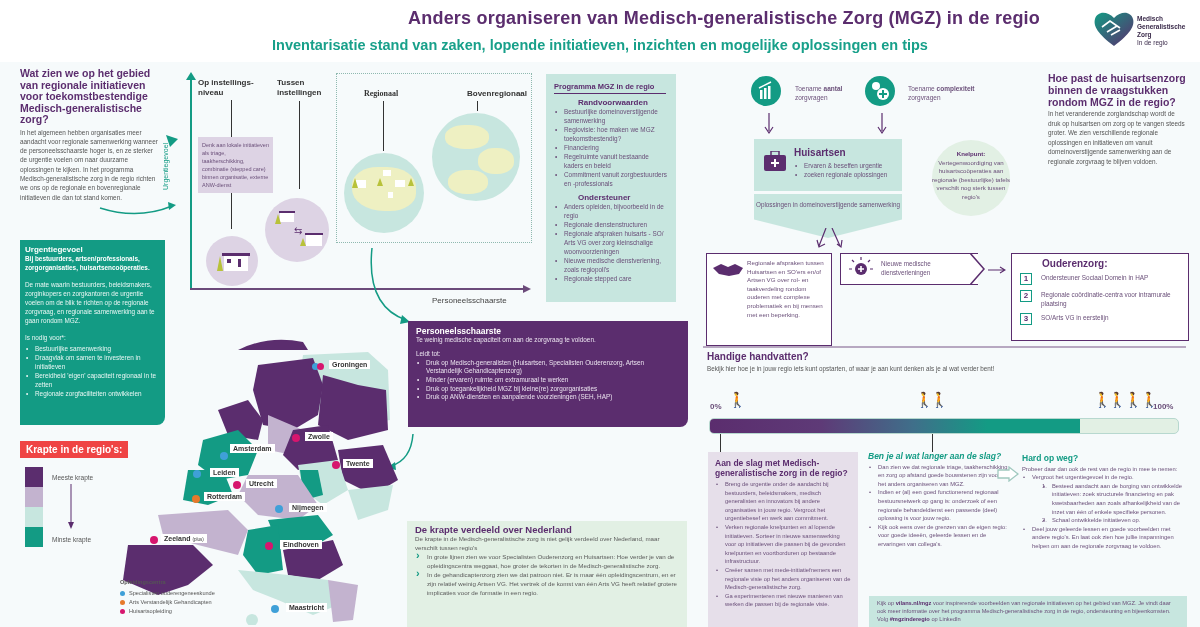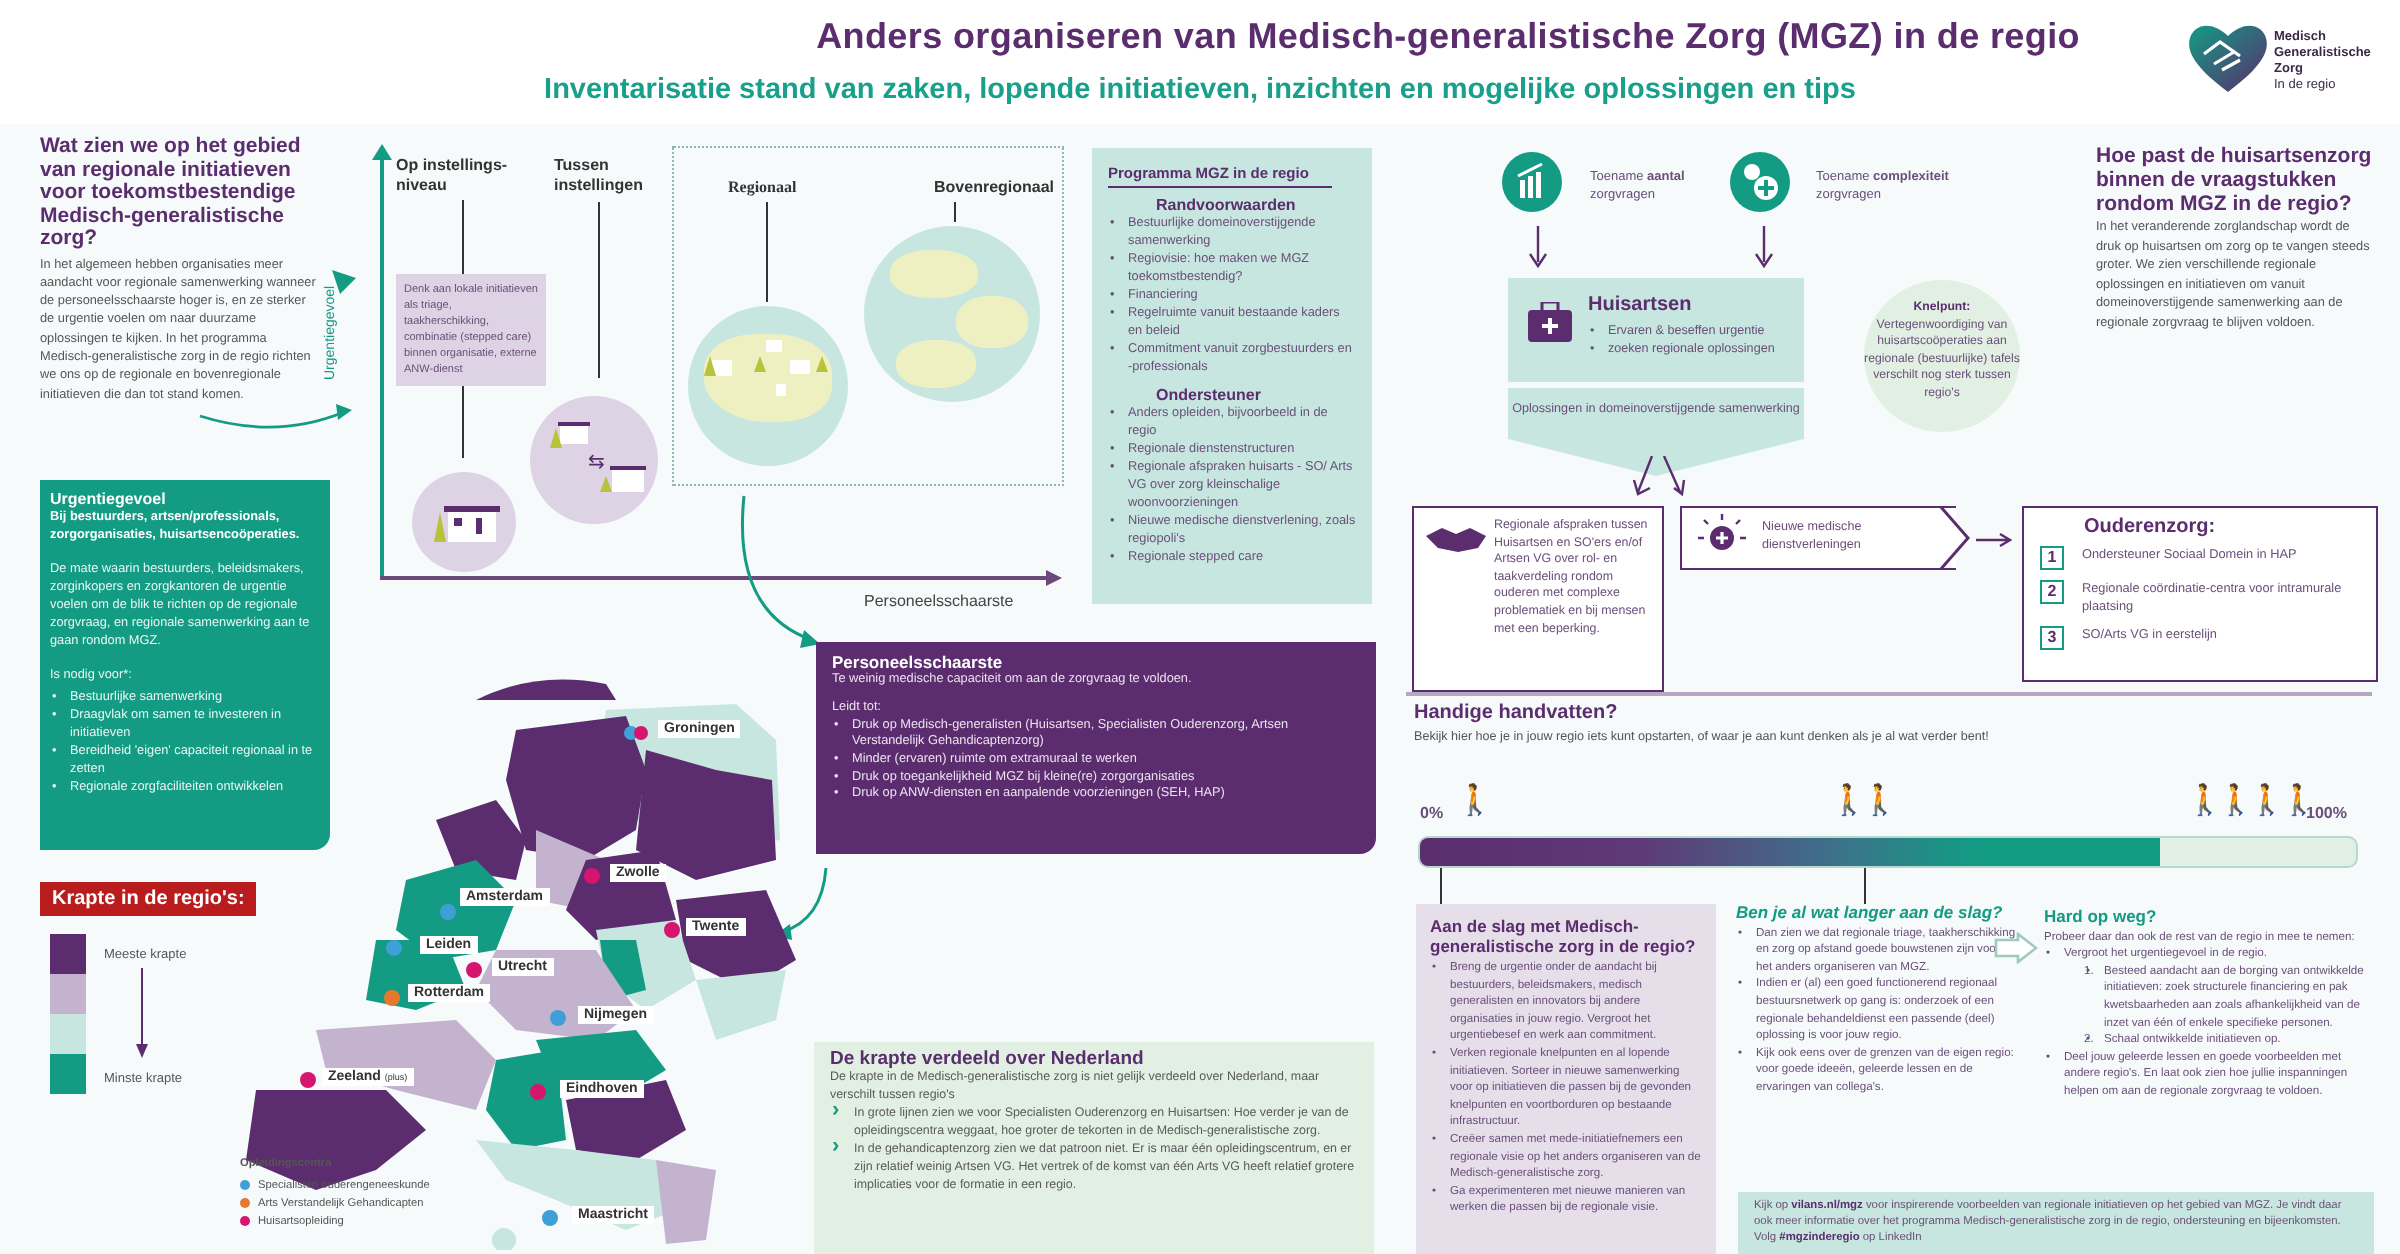--- a/index.html
+++ b/index.html
@@ -31,30 +31,30 @@
   .axis-x { left: 190px; top: 288px; width: 335px; height: 2px; background: #6b4a7a; }
   .axis-y-label { left: 162px; top: 150px; transform: rotate(-90deg); transform-origin: left top; font-size: 7px; color: #139b84; }
   .axis-x-label { left: 432px; top: 296px; font-size: 8px; color: #444; }
   .col-label { font-size: 8px; line-height: 10px; color: #333; font-weight: bold; }
   .vline { width: 1px; background: #333; }
   .circle { border-radius: 50%; }
   .denk { left: 198px; top: 137px; width: 75px; height: 56px; background: #ddd3e4; padding: 4px; font-size: 5.5px; line-height: 8px; color: #6a4f79; }
   .dotted { left: 336px; top: 73px; width: 196px; height: 170px; border: 1.5px dotted #8fb9b0; }
 
   
-  .programma { left: 546px; top: 74px; width: 140px; height: 228px; background: #c7e6df; padding: 8px 8px; font-size: 6.4px; line-height: 9px; color: #6a4f79; }
+  .programma { left: 546px; top: 74px; width: 130px; height: 228px; background: #c7e6df; padding: 8px 8px; font-size: 6.4px; line-height: 9px; color: #6a4f79; }
   .programma .ptitle { font-weight: bold; font-size: 7.5px; color: #5b2d6e; border-bottom: 1.2px solid #5b2d6e; padding-bottom: 2px; margin-bottom: 4px; width: 112px; }
   .programma h4 { font-size: 8px; color: #5b2d6e; font-weight: bold; margin-top: 3px; padding-left: 24px; }
 
   
   .personeel { left: 408px; top: 321px; width: 280px; height: 106px; background: #5b2d6e; color: #ebe3ef; padding: 6px 8px; font-size: 6.4px; line-height: 8.6px; border-bottom-right-radius: 8px; }
   .personeel b.h { color: #fff; font-size: 8.5px; display: block; }
 
   
-  .krapte-title { left: 20px; top: 441px; background: #b91c1c; color: #fff; font-size: 10px; font-weight: bold; padding: 3px 6px; }
+  .krapte-title { left: 20px; top: 441px; background: #ef4444; color: #fff; font-size: 10px; font-weight: bold; padding: 3px 6px; }
   .swatch { left: 25px; width: 18px; height: 20px; }
   .leg-text { font-size: 6.5px; color: #555; }
 
   .opleid { left: 120px; top: 578px; font-size: 5.6px; line-height: 9px; color: #555; }
   .opleid .dot { display: inline-block; width: 5px; height: 5px; border-radius: 50%; margin-right: 4px; vertical-align: middle; }
 
   
   .verdeeld { left: 407px; top: 521px; width: 280px; height: 106px; background: #e2f0e4; padding: 5px 8px; font-size: 6.2px; line-height: 8.8px; color: #5a5a5a; }
   .verdeeld h3 { font-size: 9.5px; color: #5b2d6e; font-weight: bold; }
   .verdeeld ul { list-style: none; margin-top: 1px; }

